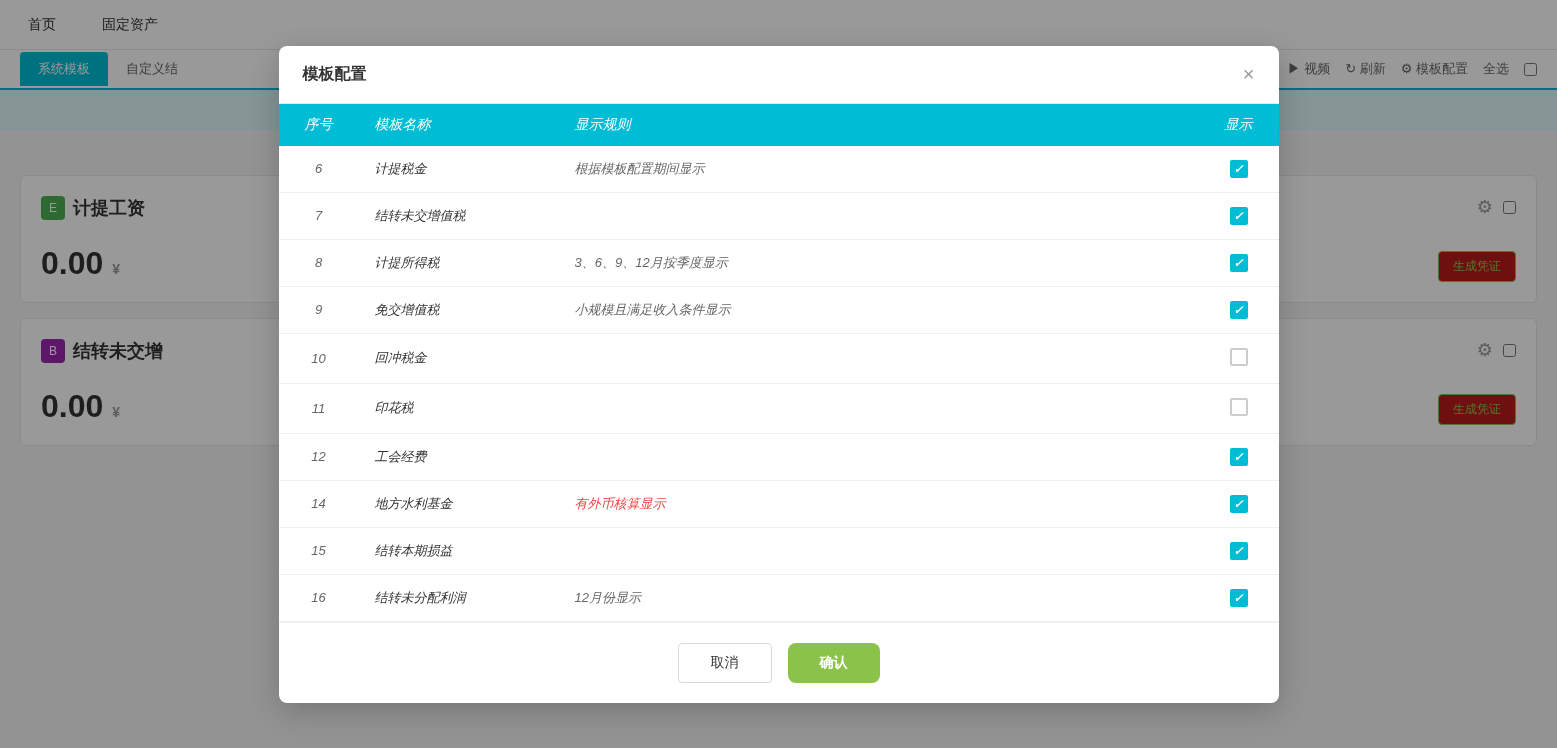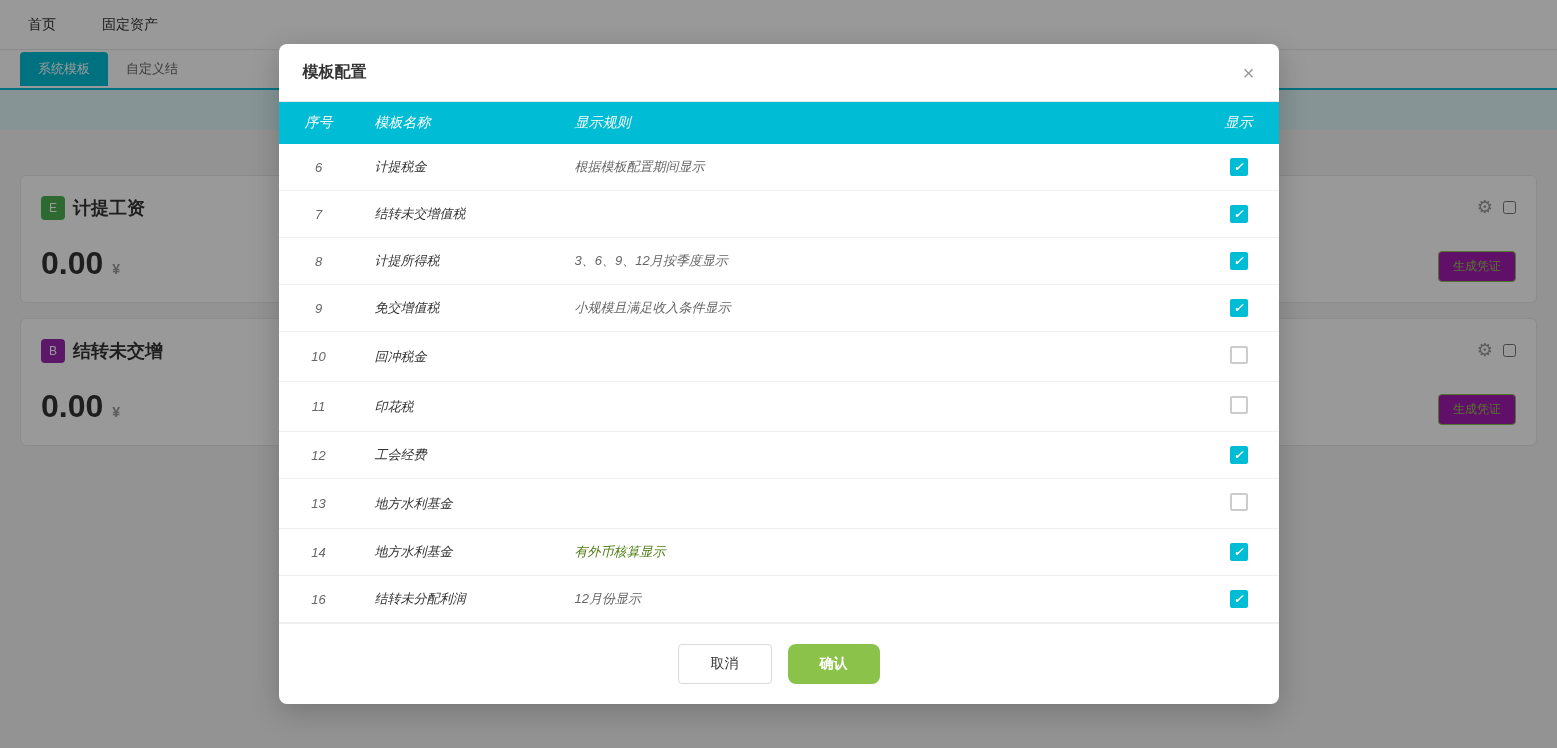--- a/index.html
+++ b/index.html
@@ -301,21 +301,21 @@
       color: #fff;
       font-size: 14px;
       cursor: pointer;
       font-weight: bold;
     }
 
     
     .btn-generate {
       border: 1px solid #8bc34a;
       color: #8bc34a;
-      background: #a21caf;
+      background: #b91c1c;
       padding: 6px 14px;
       border-radius: 4px;
       font-size: 12px;
       cursor: pointer;
     }
 
     .card-header-row {
       display: flex;
       align-items: center;
       gap: 8px;
@@ -348,20 +348,37 @@
 
   <div class="top-nav">
     <span class="nav-item">首页</span>
     <span class="nav-item">固定资产</span>
   </div>
 
   <div class="tabs-bar">
     <div class="tab-item active">系统模板</div>
     <div class="tab-item">自定义结</div>
 
+    <div style="margin-left:auto; display:flex; align-items:center; gap:15px;">
+      <button class="btn-calc">测算金额</button>
+      <button class="btn-video">
+        <span>▶</span>
+        <span>视频</span>
+      </button>
+      <button class="btn-refresh">
+        <span>↻</span>
+        <span>刷新</span>
+      </button>
+      <button class="btn-template">
+        <span>⚙</span>
+        <span>模板配置</span>
+      </button>
+      <span style="font-size:13px;color:#666;">全选</span>
+      <input type="checkbox" style="">
+    </div>
   </div>
 
   <div class="sub-toolbar"></div>
 
   <div class="card-area">
 
     <div class="card">
       <div class="card-row">
         <div class="card-header-row">
           <span class="card-icon icon-green">E</span>
@@ -473,31 +490,31 @@
             </tr>
             <tr>
               <td>12</td>
               <td>工会经费</td>
               <td style="color: rgb(102, 102, 102);"></td>
               <td style="text-align: center;"><div class="checkbox-wrap">
                   <div class="custom-checkbox checked"></div>
                 </div></td>
             </tr>
             <tr>
-              <td>13</td>
-              <td>地方水利基金</td>
-              <td style="color: rgb(102, 102, 102);"></td>
-              <td style="text-align: center;"><div class="checkbox-wrap">
-                  <div class="custom-checkbox"></div>
-                </div></td>
-            </tr>
-            <tr>
               <td>14</td>
               <td>地方水利基金</td>
-              <td style="color: #4d7c0f;">有外币核算显示</td>
+              <td style="color: #ef4444;">有外币核算显示</td>
+              <td style="text-align: center;"><div class="checkbox-wrap">
+                  <div class="custom-checkbox checked"></div>
+                </div></td>
+            </tr>
+            <tr>
+              <td>15</td>
+              <td>结转本期损益</td>
+              <td style="color: rgb(102, 102, 102);"></td>
               <td style="text-align: center;"><div class="checkbox-wrap">
                   <div class="custom-checkbox checked"></div>
                 </div></td>
             </tr>
             <tr>
               <td>16</td>
               <td>结转未分配利润</td>
               <td style="color: rgb(102, 102, 102);">12月份显示</td>
               <td style="text-align: center;"><div class="checkbox-wrap">
                   <div class="custom-checkbox checked"></div>

